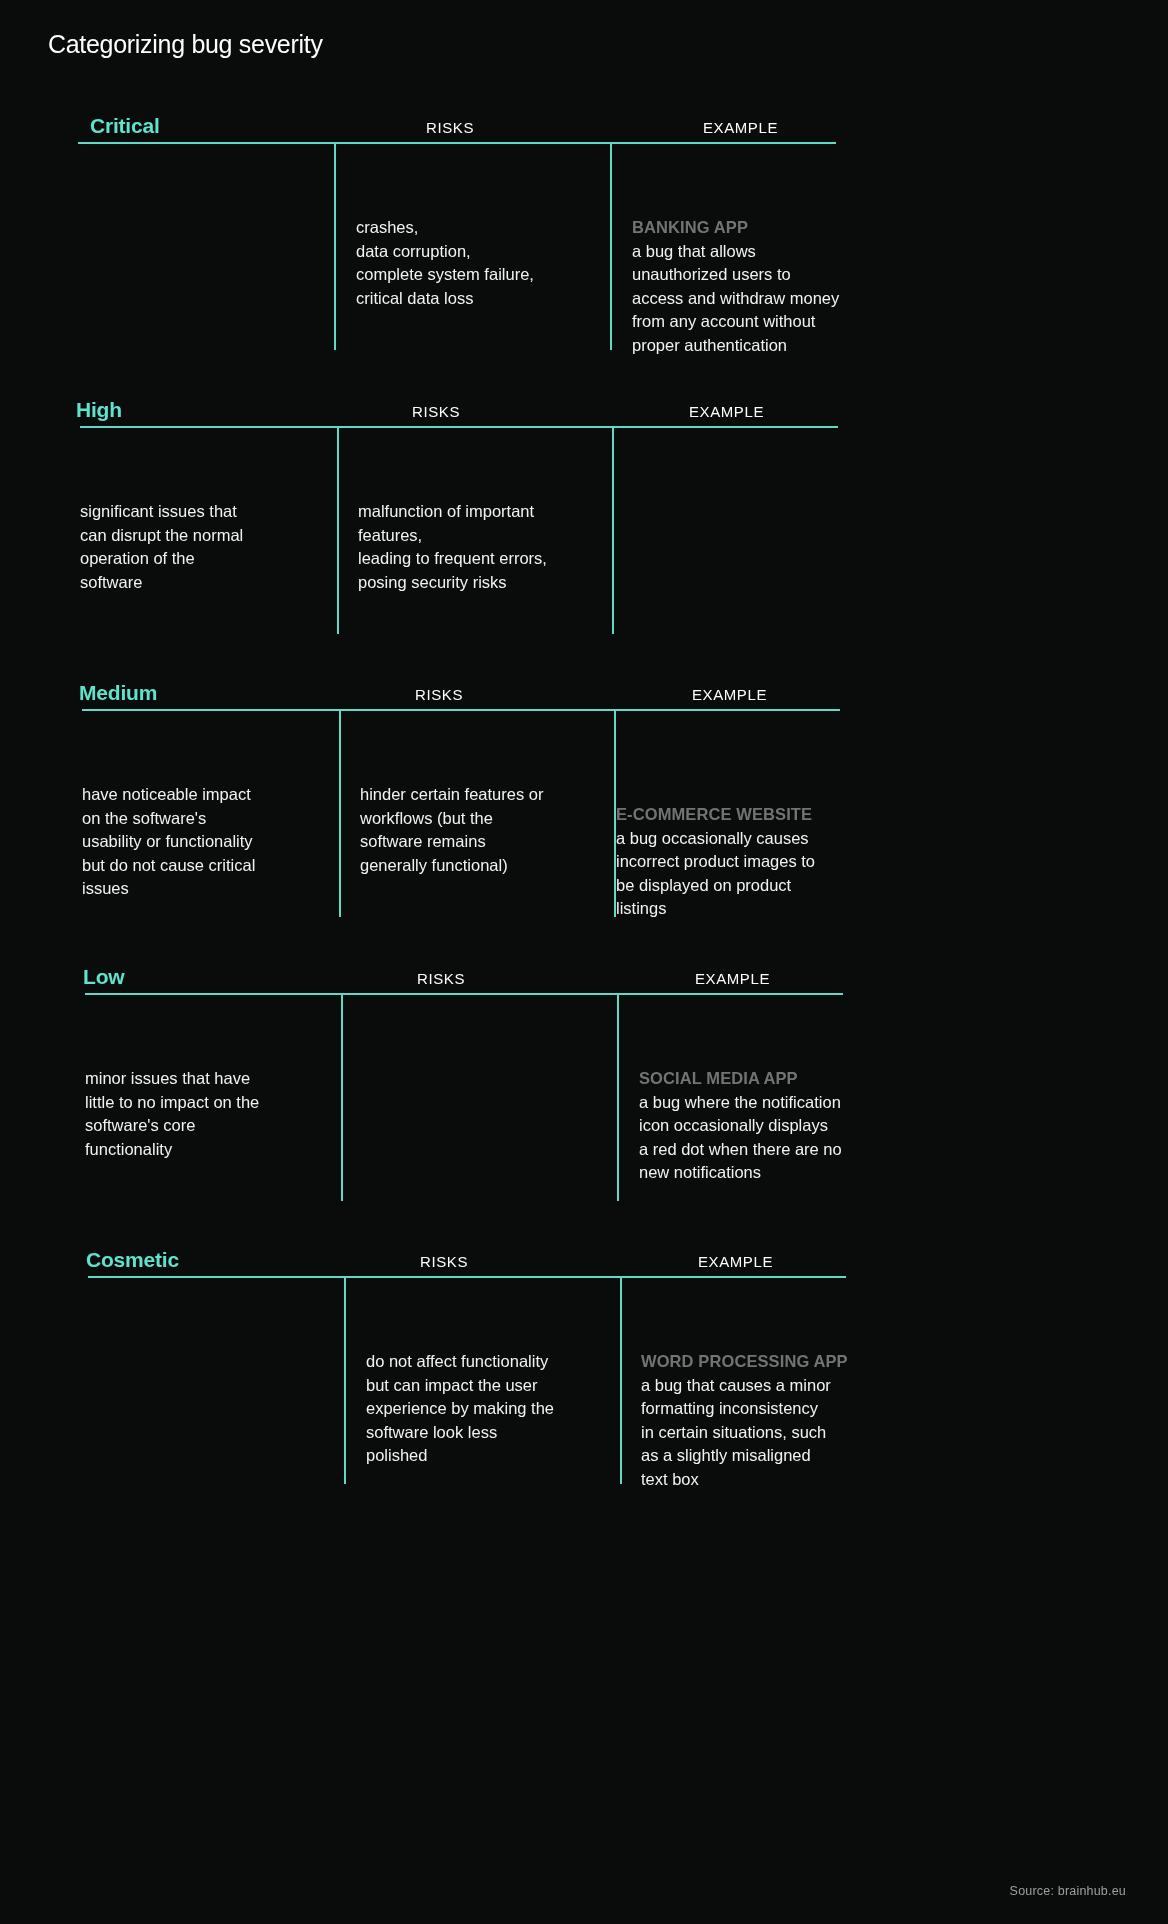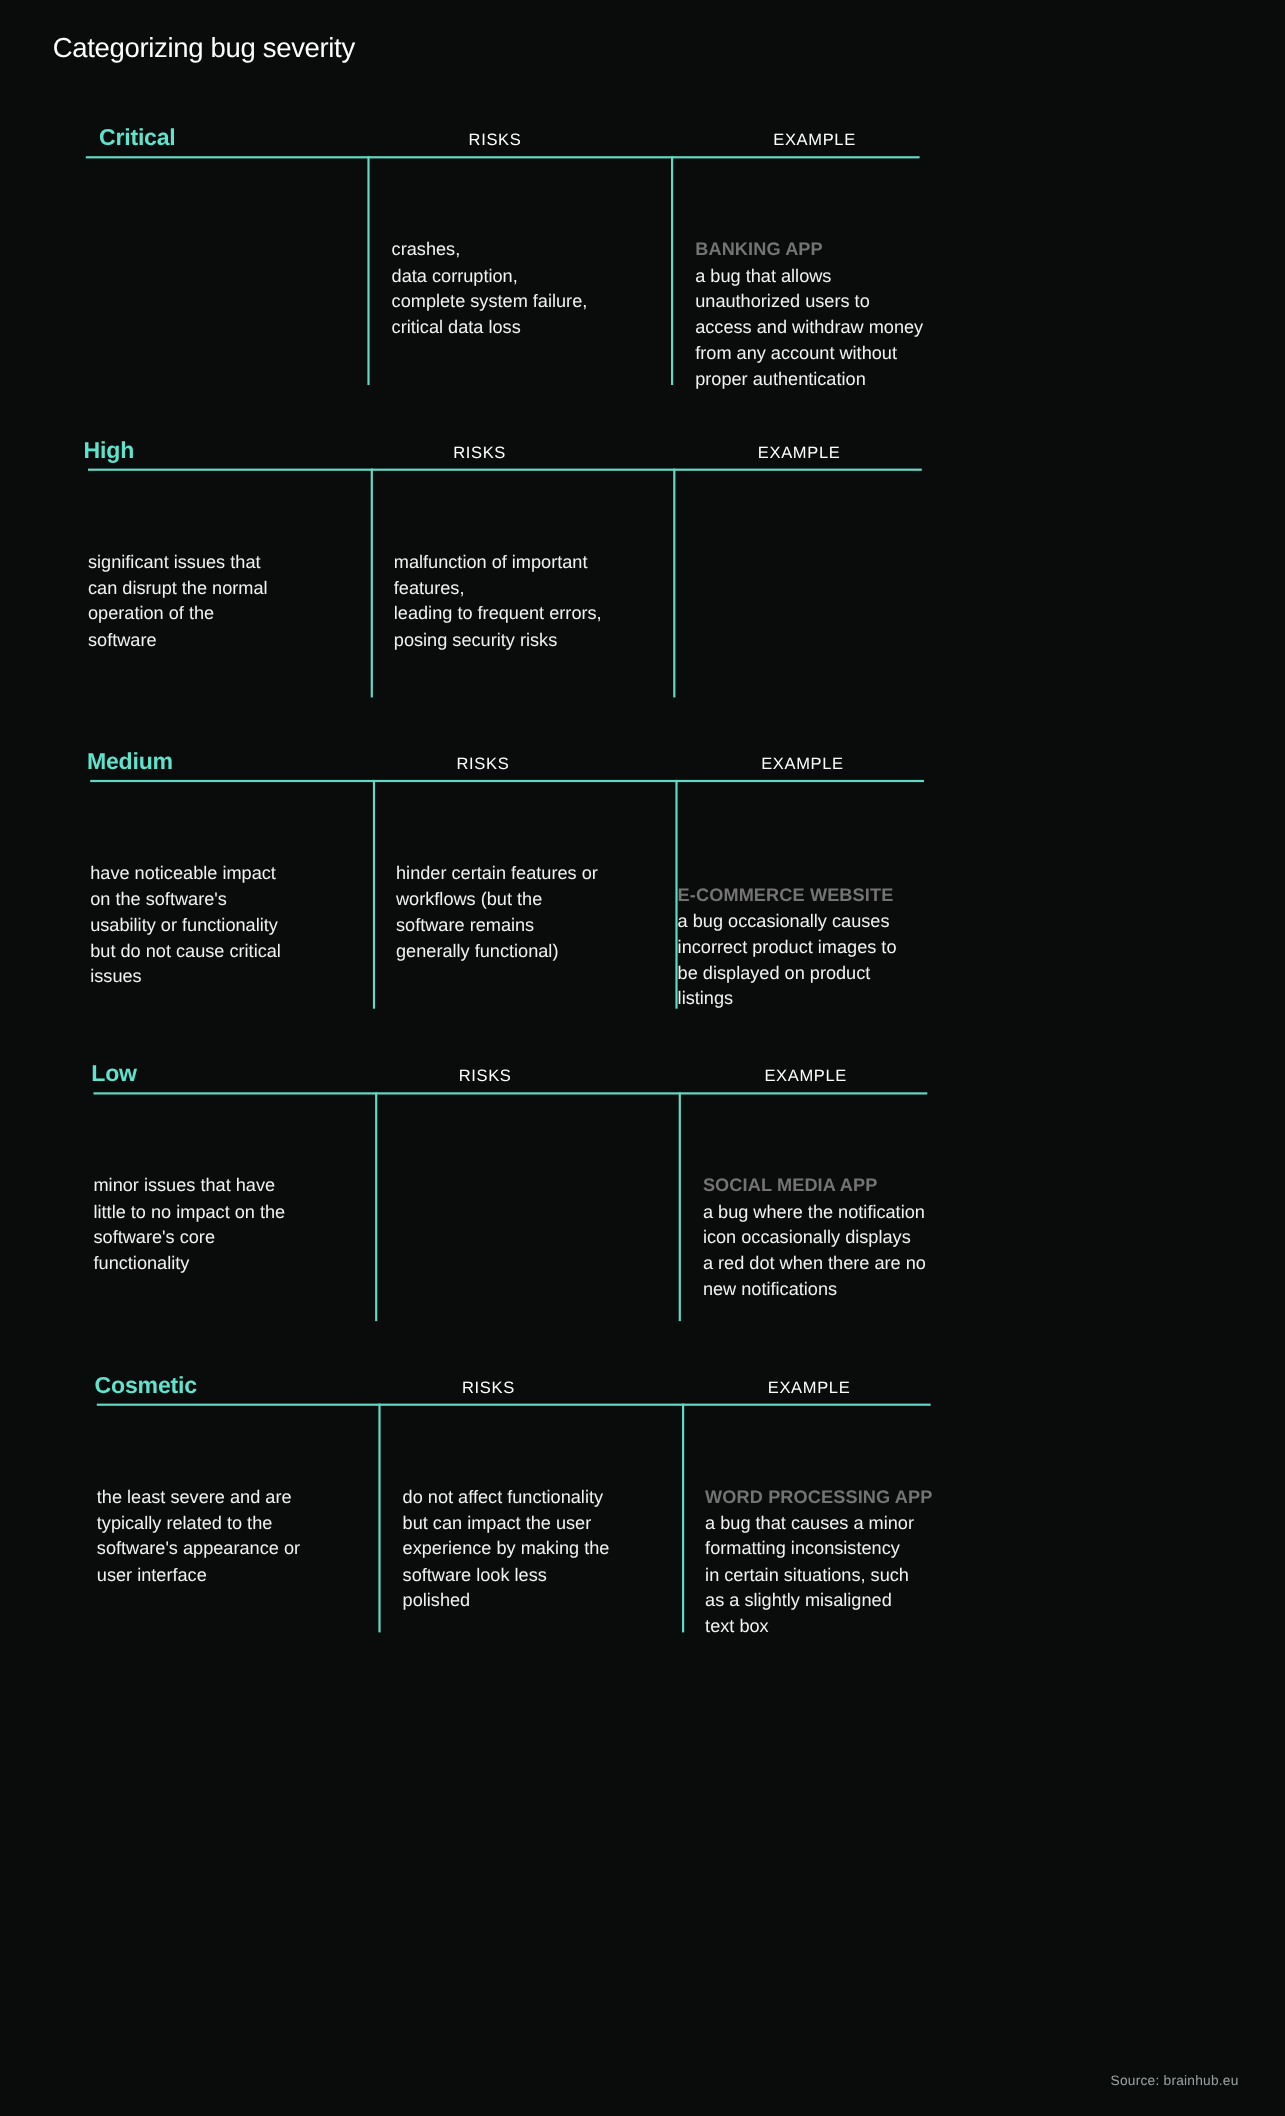--- a/index.html
+++ b/index.html
@@ -223,26 +223,20 @@
       </div>
       <div class="section" style="position: absolute; top: 1134px; left: 0px; height: 283px;">
         <div class="sec-head">
           <div class="sec-label" style="left: 86px;">Cosmetic</div>
           <div class="col-title" style="left: 348px; width: 120px;">RISKS</div>
           <div class="col-title" style="left: 633px; width: 140px;">EXAMPLE</div>
         </div>
         <div class="rule" style="left: 88px; width: 758px; top: 46px;"></div>
         <div class="vline" style="left: 344px; top: 46px; height: 208px;"></div>
         <div class="vline" style="left: 620px; top: 46px; height: 208px;"></div>
-        <div class="cell" style="left: 88px; width: 262px; top: 120px;">
-          <p>the least severe and are
-typically related to the
-software's appearance or
-user interface</p>
-        </div>
         <div class="cell" style="left: 366px; width: 258px; top: 120px;">
           <p>do not affect functionality
 but can impact the user
 experience by making the
 software look less
 polished</p>
         </div>
         <div class="cell" style="left: 641px; width: 290px; top: 120px;">
           <span class="ex-title">WORD PROCESSING APP</span>
           <p>a bug that causes a minor

